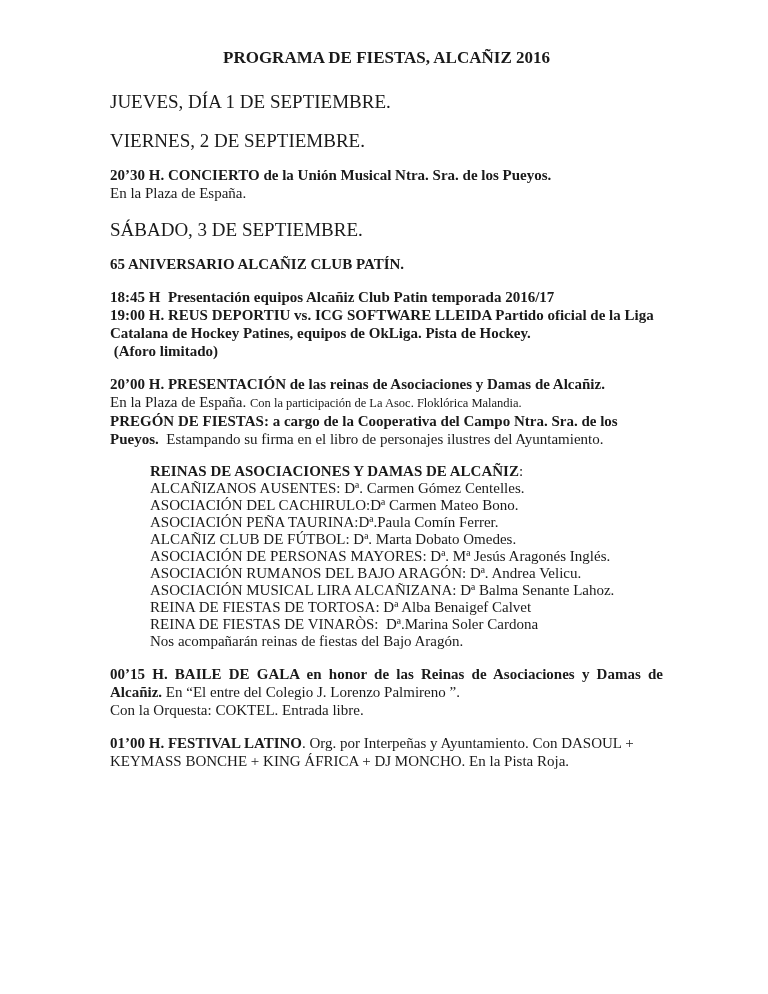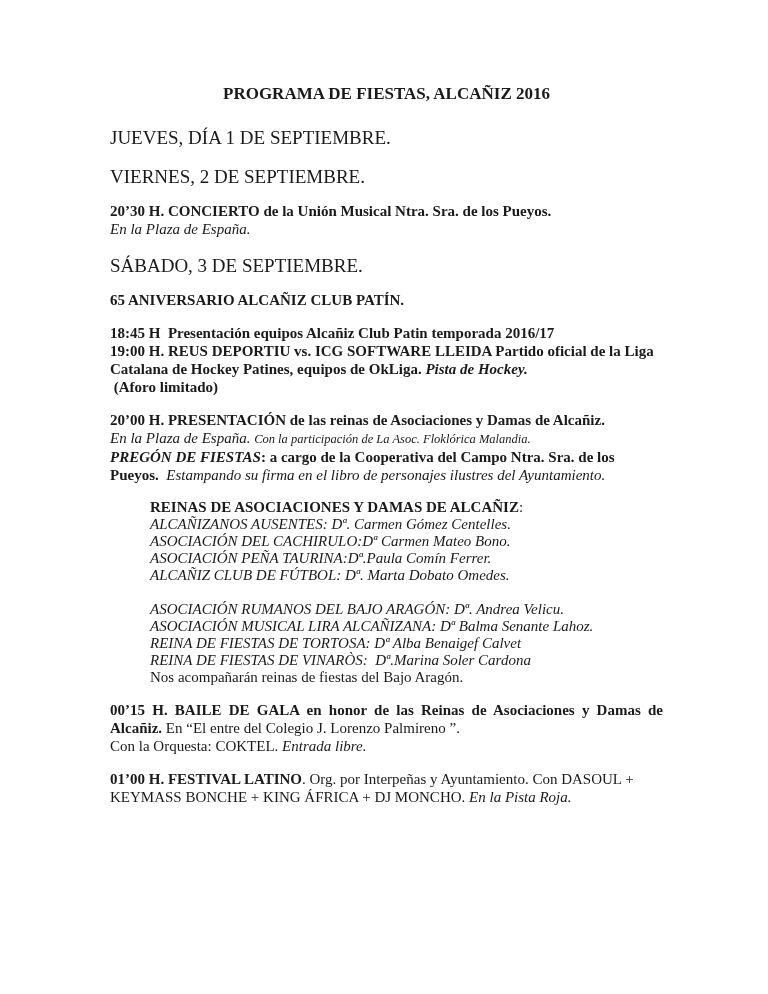--- a/index.html
+++ b/index.html
@@ -11,21 +11,21 @@
     width: 768px;
     height: 994px;
     overflow: hidden;
     font-family: "Liberation Serif", "DejaVu Serif", serif;
     color: #1a1a1a;
   }
   .page {
     box-sizing: border-box;
     width: 768px;
     height: 994px;
-    padding: 84px 105px 0 110px;
+    padding: 48px 105px 0 110px;
     background: #ffffff;
   }
   .doc-title {
     font-size: 17px;
     line-height: 20px;
     font-weight: bold;
     text-align: center;
     margin: 0 0 22px 0;
   }
   .day-heading {
@@ -34,22 +34,22 @@
     font-weight: normal;
     margin: 16px 0 14px 0;
   }
   .para {
     font-size: 15px;
     line-height: 18px;
     margin: 0 0 15px 0;
   }
   .reinas-block { line-height: 17px; margin-left: 40px; }
   .b { font-weight: bold; }
-  .i { font-style: italic; }
-  .bi { font-weight: bold; font-style: italic; }
+  .i { }
+  .bi { font-weight: bold; }
   .small { font-size: 12.5px; }
   .justify { text-align: justify; }
 </style>
 </head>
 <body>
 
 <div class="page">
 
   <h1 class="doc-title">PROGRAMA DE FIESTAS, ALCAÑIZ 2016</h1>
 
@@ -71,21 +71,21 @@
 
   <p class="para"><span class="b">20’00 H. PRESENTACIÓN de las reinas de Asociaciones y Damas de Alcañiz.</span><br>
   <span class="i">En la Plaza de España. </span><span class="i small">Con la participación de La Asoc. Floklórica Malandia.</span><br>
   <span class="bi">PREGÓN DE FIESTAS</span><span class="b">: a cargo de la Cooperativa del Campo Ntra. Sra. de los Pueyos.</span><span class="i">&nbsp; Estampando su firma en el libro de personajes ilustres del Ayuntamiento.</span></p>
 
   <p class="para reinas-block"><span class="b">REINAS DE ASOCIACIONES Y DAMAS DE ALCAÑIZ</span><span>:</span><br>
   <span class="i">ALCAÑIZANOS AUSENTES: Dª. Carmen Gómez Centelles.</span><br>
   <span class="i">ASOCIACIÓN DEL CACHIRULO:Dª Carmen Mateo Bono.</span><br>
   <span class="i">ASOCIACIÓN PEÑA TAURINA:Dª.Paula Comín Ferrer.</span><br>
   <span class="i">ALCAÑIZ CLUB DE FÚTBOL: Dª. Marta Dobato Omedes.</span><br>
-  <br>
+  <span class="i">ASOCIACIÓN DE PERSONAS MAYORES: Dª. Mª Jesús Aragonés Inglés.</span><br>
   <span class="i">ASOCIACIÓN RUMANOS DEL BAJO ARAGÓN: Dª. Andrea Velicu.</span><br>
   <span class="i">ASOCIACIÓN MUSICAL LIRA ALCAÑIZANA: Dª Balma Senante Lahoz.</span><br>
   <span class="i">REINA DE FIESTAS DE TORTOSA: Dª Alba Benaigef Calvet</span><br>
   <span class="i">REINA DE FIESTAS DE VINARÒS:&nbsp; Dª.Marina Soler Cardona</span><br>
   <span>Nos acompañarán reinas de fiestas del Bajo Aragón.</span></p>
 
   <p class="para justify"><span class="b">00’15 H. BAILE DE GALA en honor de las Reinas de Asociaciones y Damas de Alcañiz.</span><span> En “El entre del Colegio J. Lorenzo Palmireno ”.</span><br>
   <span>Con la Orquesta: COKTEL. </span><span class="i">Entrada libre.</span></p>
 
   <p class="para"><span class="b">01’00 H. FESTIVAL LATINO</span><span>. Org. por Interpeñas y Ayuntamiento. Con DASOUL + KEYMASS BONCHE + KING ÁFRICA + DJ MONCHO. </span><span class="i">En la Pista Roja.</span></p>

